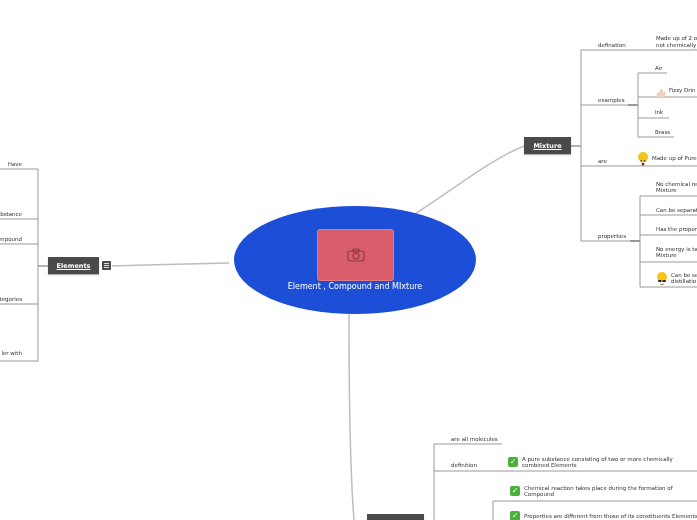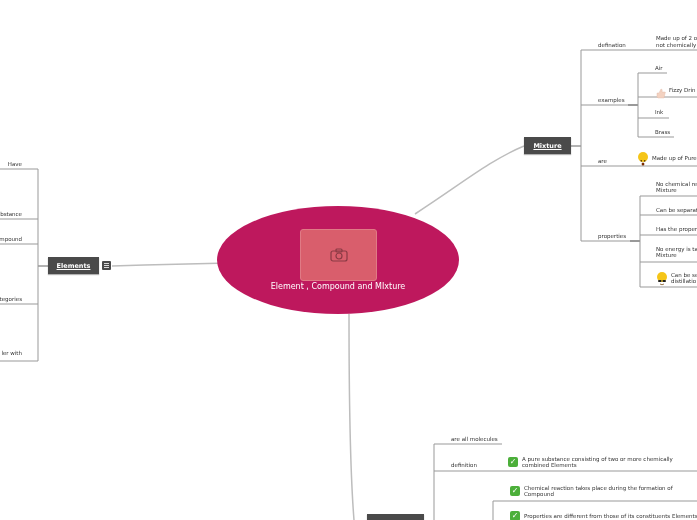--- a/index.html
+++ b/index.html
@@ -5,22 +5,22 @@
   html, body { margin: 0; padding: 0; }
   body {
     width: 697px; height: 520px; overflow: hidden; position: relative;
     background: #ffffff;
     font-family: "DejaVu Sans", "Liberation Sans", sans-serif;
     color: #333;
   }
   svg.lines { position: absolute; left: 0; top: 0; }
   .txt { position: absolute; font-size: 5.5px; color: #333; white-space: nowrap; line-height: 7px; }
   .central {
-    position: absolute; left: 217px; top: 206px; width: 242px; height: 108px;
-    background: #be185d; border-radius: 50%;
+    position: absolute; left: 234px; top: 206px; width: 242px; height: 108px;
+    background: #1d4ed8; border-radius: 50%;
   }
   .central .photo {
     position: absolute; left: 83px; top: 23px; width: 75px; height: 50px;
     background: #d95e6c; border-radius: 3px; border: 1px solid #e07a85;
     display: flex; align-items: center; justify-content: center;
   }
   .central .title {
     position: absolute; left: 0; right: 0; top: 76px; text-align: center;
     color: #fff; font-size: 8px;
   }

